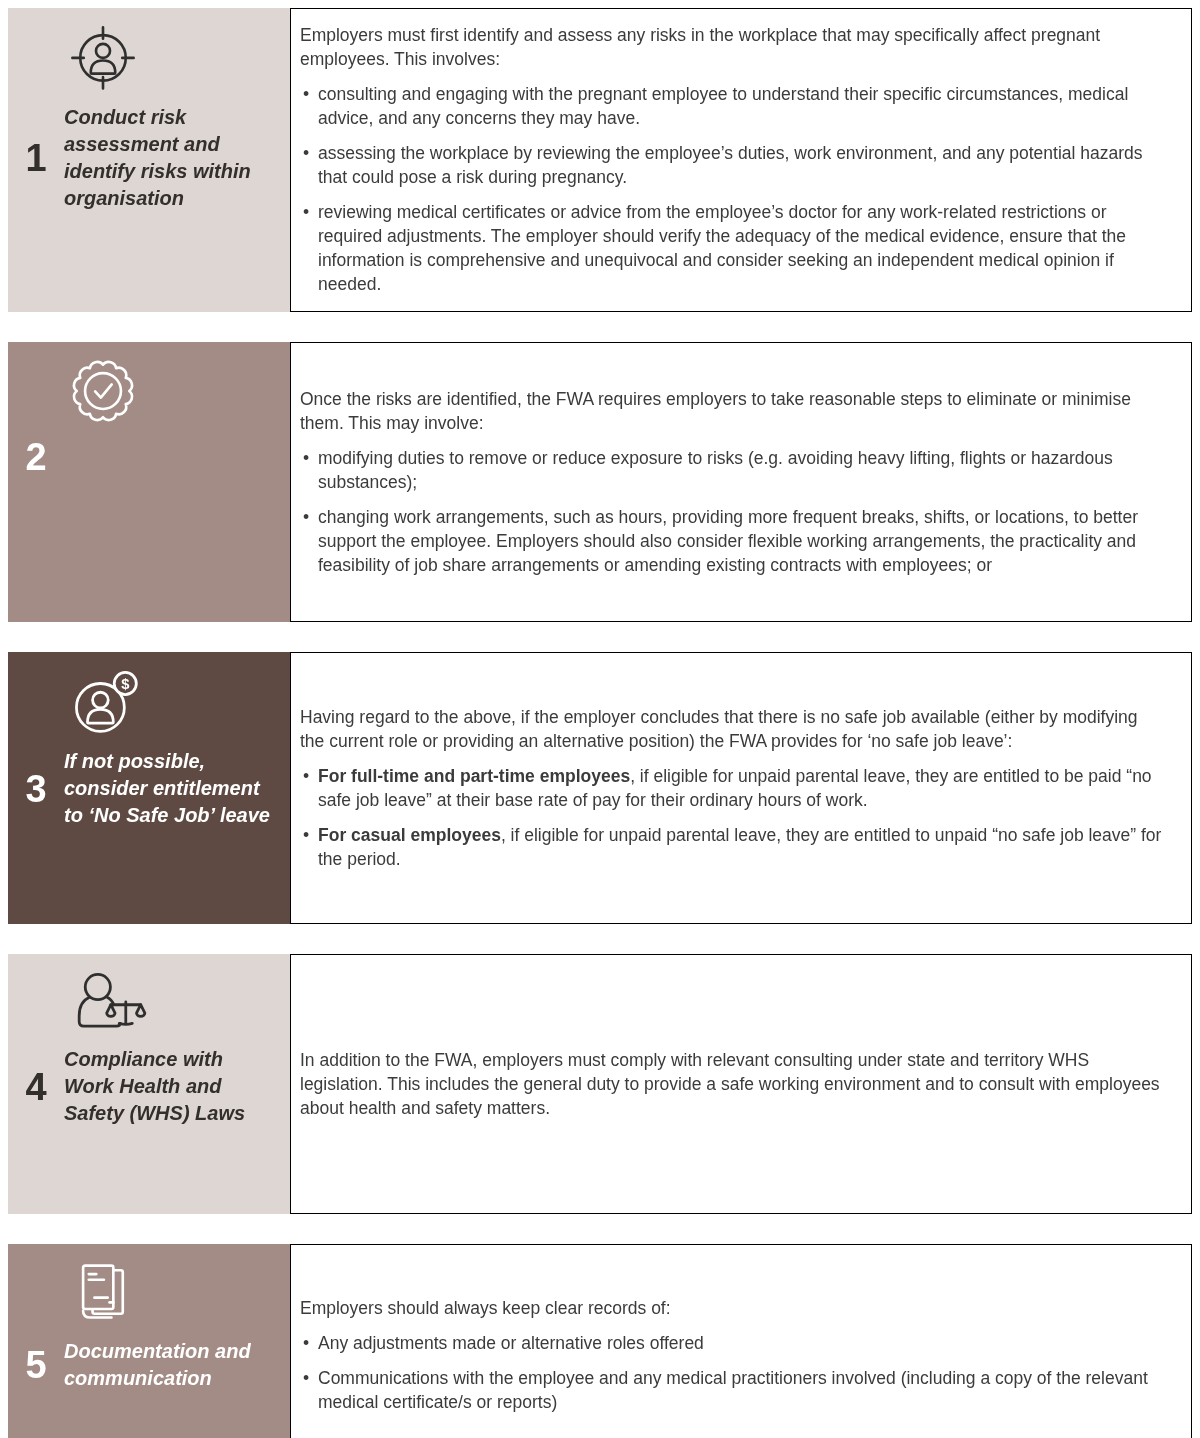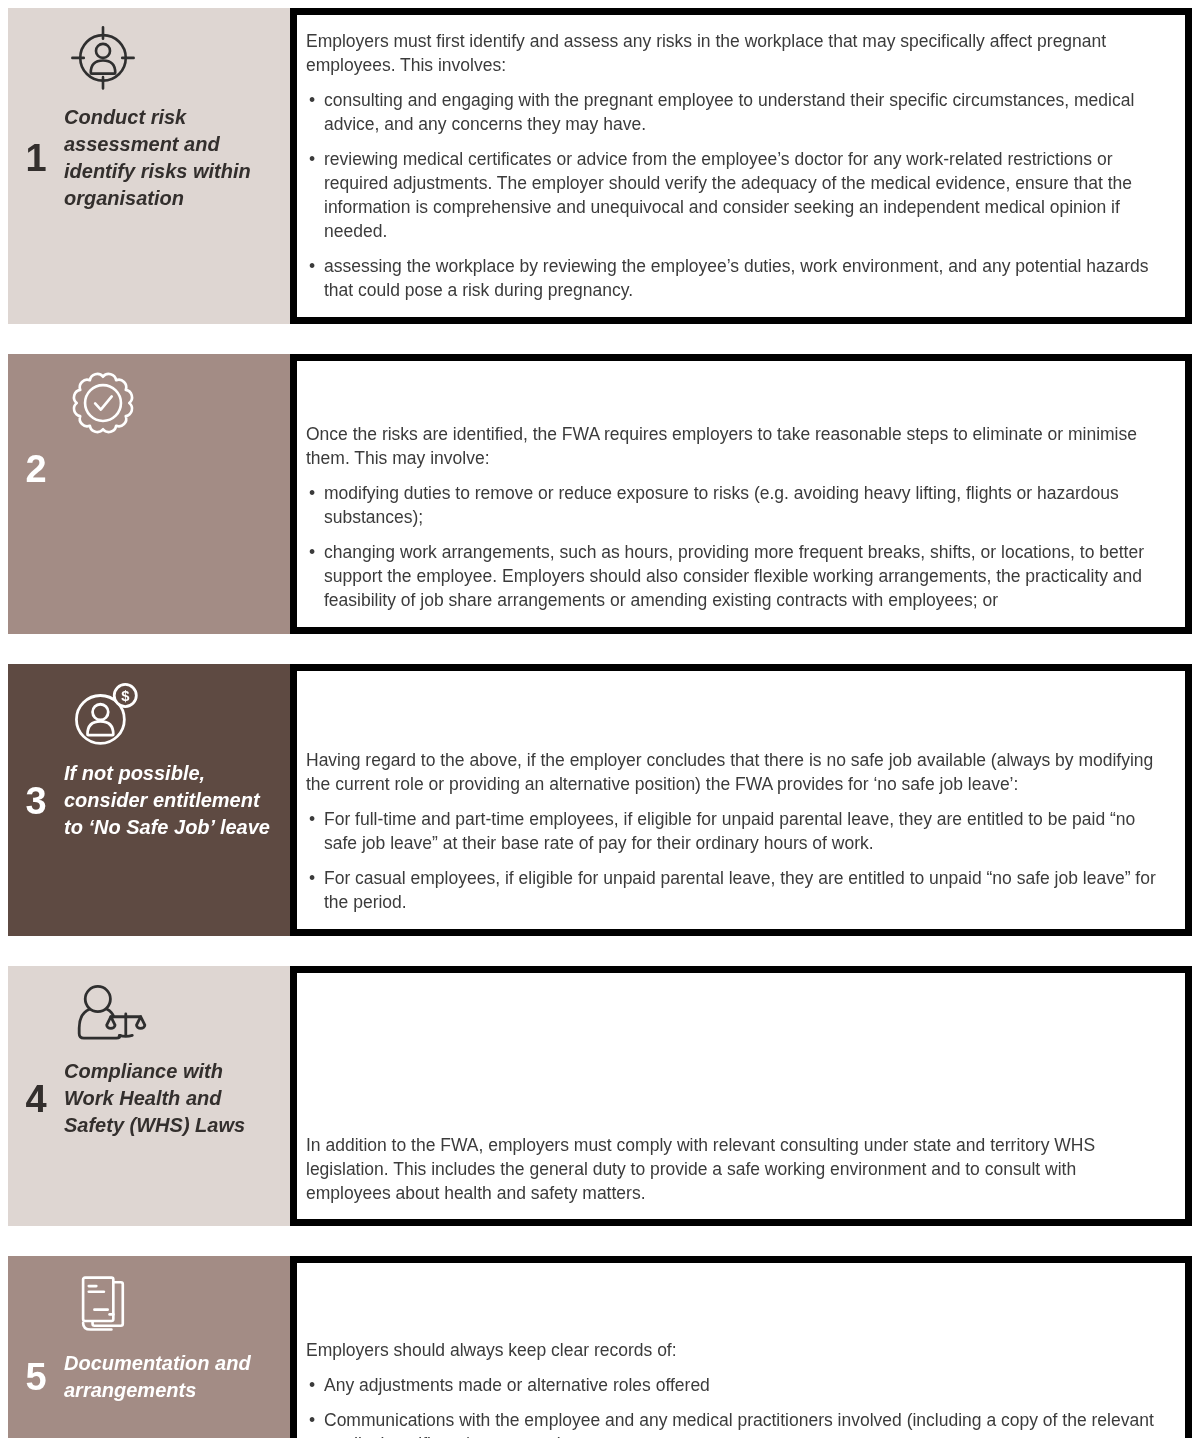--- a/index.html
+++ b/index.html
@@ -40,36 +40,36 @@
   .title {
     grid-column:2; grid-row:2;
     font-size:20px; font-weight:bold; line-height:27px;
     padding-right:2px;
     font-style:italic;
   }
 
   .content {
     flex:1;
     background:#ffffff;
-    border:7px solid #000000;
-    display:flex; flex-direction:column; justify-content:flex-end;
+    border:1px solid #000000;
+    display:flex; flex-direction:column; justify-content:center;
     padding:14px 26px 14px 9px;
     font-size:17.5px; line-height:24px;
   }
   .content p { margin:0 0 11px 0; }
   .content p:last-child { margin-bottom:0; }
   .content ul { list-style:none; margin:0 0 1px 0; }
   .content li { position:relative; padding-left:18px; margin-bottom:11px; }
   .content li:last-child { margin-bottom:5px; }
   .content ul:last-child li:last-child { margin-bottom:0; }
   .content li::before {
     content:"\2022";
     position:absolute; left:3px; top:0;
   }
-  .content b { font-weight:normal; }
+  .content b { font-weight:bold; }
 </style>
 </head>
 <body>
 
 <div class="page">
 
   <section class="row row-1">
     <aside class="side side--light">
       <div class="icon-box">
         <svg width="70" height="70" viewBox="0 0 80 80" fill="none" stroke="#2f2f2f" stroke-width="3" stroke-linecap="round">
@@ -79,22 +79,22 @@
           <path d="M26 58 C26 47 32 44 40 44 C48 44 54 47 54 58 Q54 59 53 59 L27 59 Q26 59 26 58 Z"></path>
         </svg>
       </div>
       <div class="num">1</div>
       <h2 class="title">Conduct risk assessment and identify risks within organisation</h2>
     </aside>
     <div class="content">
       <p>Employers must first identify and assess any risks in the workplace that may specifically affect pregnant employees. This involves:</p>
       <ul>
         <li>consulting and engaging with the pregnant employee to understand their specific circumstances, medical advice, and any concerns they may have.</li>
+        <li>assessing the workplace by reviewing the employee’s duties, work environment, and any potential hazards that could pose a risk during pregnancy.</li>
         <li>reviewing medical certificates or advice from the employee’s doctor for any work-related restrictions or required adjustments. The employer should verify the adequacy of the medical evidence, ensure that the information is comprehensive and unequivocal and consider seeking an independent medical opinion if needed.</li>
-        <li>assessing the workplace by reviewing the employee’s duties, work environment, and any potential hazards that could pose a risk during pregnancy.</li>
       </ul>
     </div>
   </section>
 
   <section class="row row-2">
     <aside class="side side--mauve">
       <div class="icon-box">
         <svg width="70" height="70" viewBox="0 0 80 80" fill="none" stroke="#ffffff" stroke-width="3" stroke-linecap="round" stroke-linejoin="round">
           <path d="M70 40 A8.5 8.5 0 0 1 65.98 55 A8.5 8.5 0 0 1 55 65.98 A8.5 8.5 0 0 1 40 70 A8.5 8.5 0 0 1 25 65.98 A8.5 8.5 0 0 1 14.02 55 A8.5 8.5 0 0 1 10 40 A8.5 8.5 0 0 1 14.02 25 A8.5 8.5 0 0 1 25 14.02 A8.5 8.5 0 0 1 40 10 A8.5 8.5 0 0 1 55 14.02 A8.5 8.5 0 0 1 65.98 25 A8.5 8.5 0 0 1 70 40 Z"></path>
           <circle cx="40" cy="40" r="20.5"></circle>
@@ -120,21 +120,21 @@
           <circle cx="35" cy="37" r="8.5"></circle>
           <path d="M21 61 C21 50 27 47 35 47 C43 47 49 50 49 61 Q49 62 48 62 L22 62 Q21 62 21 61 Z"></path>
           <circle cx="62" cy="19" r="12" fill="#5e4a42"></circle>
           <text x="62" y="24.5" font-size="16" font-family="Liberation Sans, sans-serif" font-weight="bold" fill="#ffffff" stroke="none" text-anchor="middle">$</text>
         </svg>
       </div>
       <div class="num">3</div>
       <h2 class="title">If not possible, consider entitlement to ‘No Safe Job’ leave</h2>
     </aside>
     <div class="content">
-      <p>Having regard to the above, if the employer concludes that there is no safe job available (always by modifying the current role or providing an alternative position) the FWA provides for ‘no safe job leave’:</p>
+      <p>Having regard to the above, if the employer concludes that there is no safe job available (either by modifying the current role or providing an alternative position) the FWA provides for ‘no safe job leave’:</p>
       <ul>
         <li><b>For full-time and part-time employees</b><span>, if eligible for unpaid parental leave, they are entitled to be paid “no safe job leave” at their base rate of pay for their ordinary hours of work.</span></li>
         <li><b>For casual employees</b><span>, if eligible for unpaid parental leave, they are entitled to unpaid “no safe job leave” for the period.</span></li>
       </ul>
     </div>
   </section>
 
   <section class="row row-4">
     <aside class="side side--light">
       <div class="icon-box">
@@ -164,21 +164,21 @@
           <rect x="26" y="13" width="32" height="46" rx="2"></rect>
           <rect x="16" y="8" width="32" height="46" rx="2" fill="#a38c85"></rect>
           <path d="M22 17 H30"></path>
           <path d="M22 23 H38"></path>
           <path d="M28 42 H42"></path>
           <path d="M44 47 H48"></path>
           <path d="M16 56 Q16 63 24 63 L46 63"></path>
         </svg>
       </div>
       <div class="num">5</div>
-      <h2 class="title">Documentation and arrangements</h2>
+      <h2 class="title">Documentation and communication</h2>
     </aside>
     <div class="content">
       <p>Employers should always keep clear records of:</p>
       <ul>
         <li>Any adjustments made or alternative roles offered</li>
         <li>Communications with the employee and any medical practitioners involved (including a copy of the relevant medical certificate/s or reports)</li>
       </ul>
     </div>
   </section>
 

